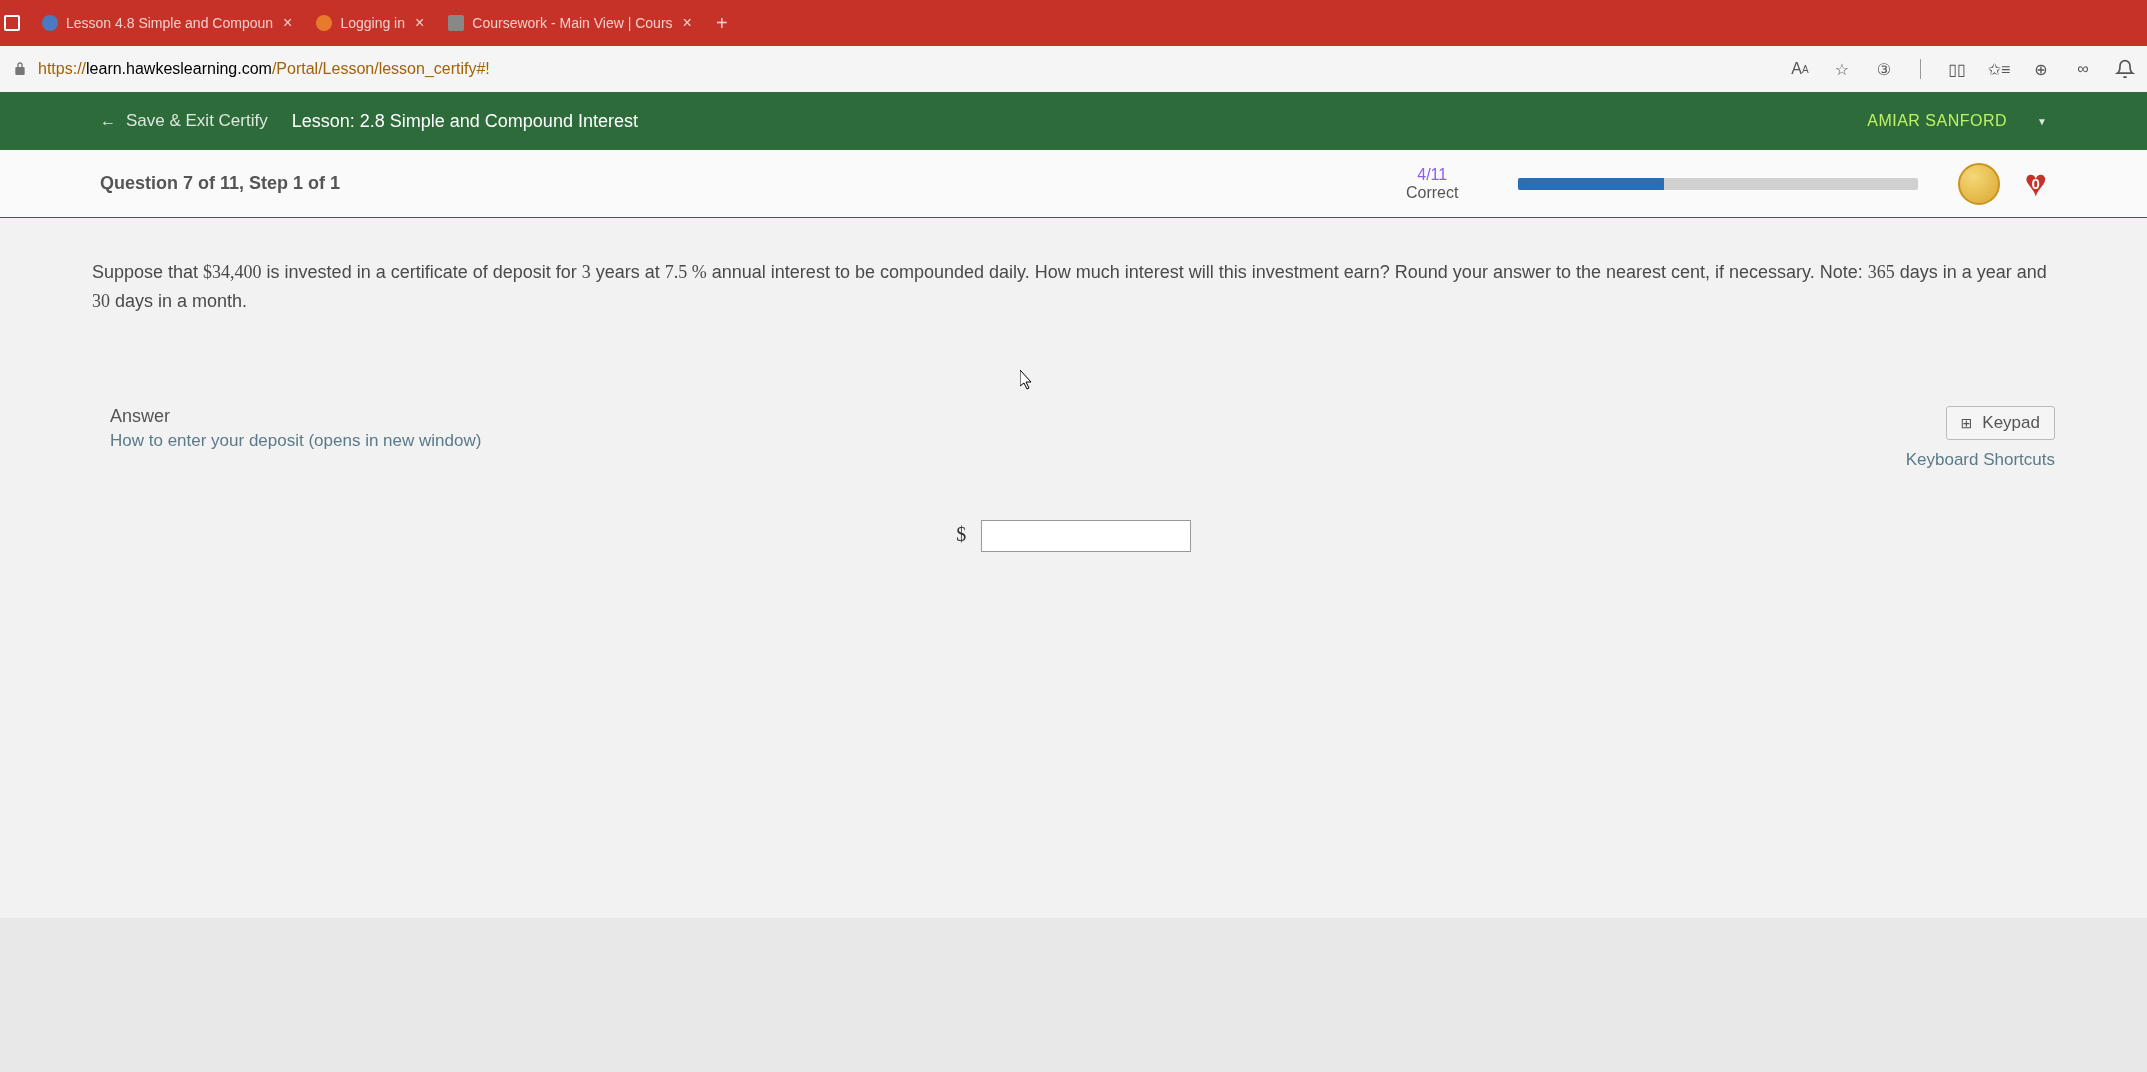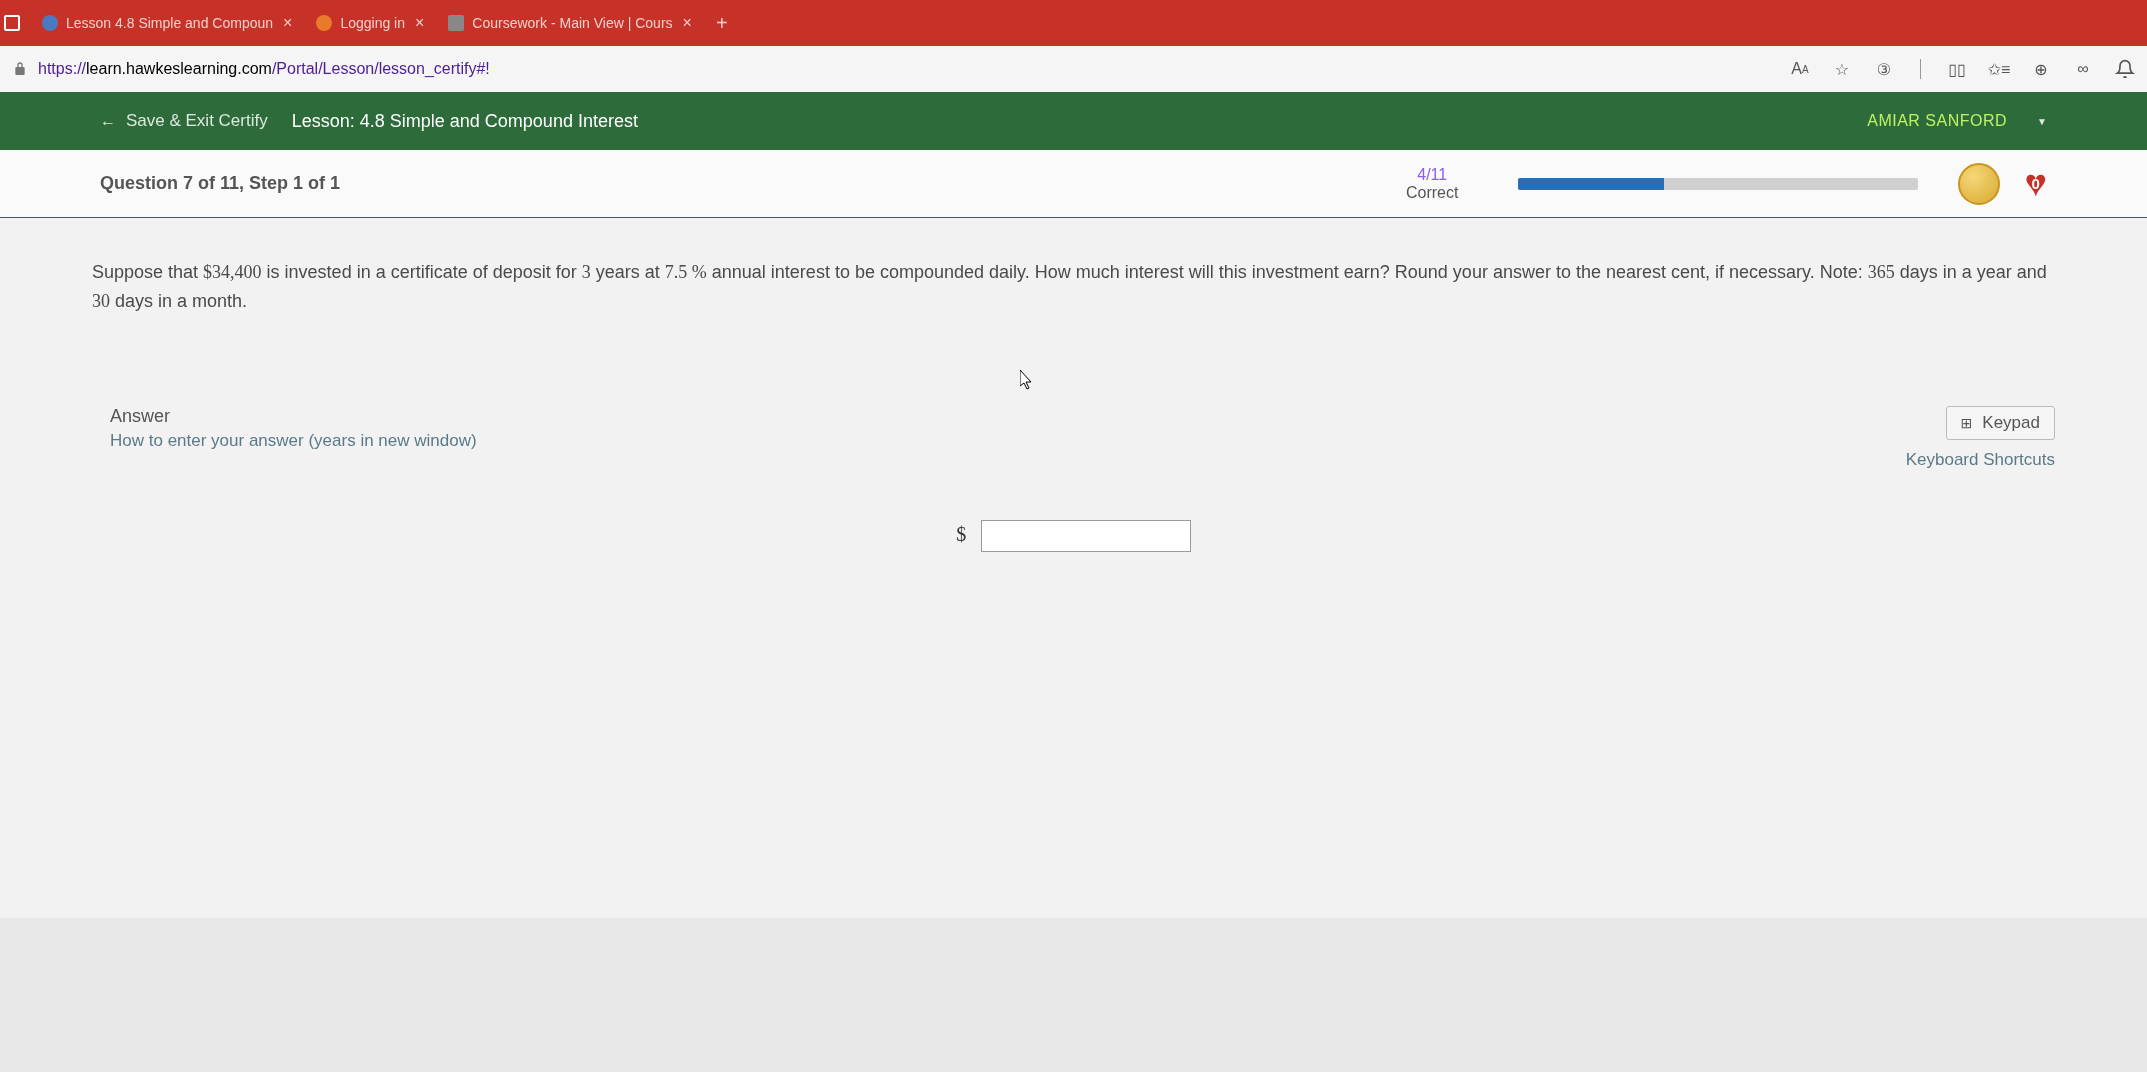--- a/index.html
+++ b/index.html
@@ -14,21 +14,21 @@
     .tab .favicon.orange { background: #e87a2c; }
     .tab .favicon.gray { background: #888; border-radius: 2px; }
     .tab .title { overflow: hidden; text-overflow: ellipsis; flex: 1; }
     .tab .close { margin-left: 10px; color: #f0d0cc; font-size: 16px; cursor: pointer; }
     .new-tab { color: #f0d0cc; font-size: 20px; padding: 0 12px; cursor: pointer; }
     
     .address-row { background: #f5f5f5; display: flex; align-items: center; height: 46px; padding: 0 12px; }
     .url-lock { width: 16px; height: 16px; margin-right: 10px; }
     .url-text { flex: 1; color: #666; font-size: 16px; }
     .url-text .domain { color: #000000; }
-    .url-text .path { color: #4c1d95; }
+    .url-text .path { color: #a16207; }
     .addr-icons { display: flex; align-items: center; gap: 22px; color: #555; }
     .addr-icon { width: 20px; height: 20px; display: flex; align-items: center; justify-content: center; font-size: 16px; }
     
     .lesson-header { background: #2e6b3a; display: flex; align-items: center; height: 58px; padding: 0 100px 0 100px; color: #fff; }
     .save-exit { display: flex; align-items: center; font-size: 17px; color: #dce8de; cursor: pointer; }
     .save-exit .arrow { margin-right: 10px; font-size: 16px; }
     .lesson-title { margin-left: 24px; font-size: 18px; color: #fff; }
     .user-name { margin-left: auto; font-size: 16px; color: #bef264; letter-spacing: 0.5px; }
     .user-dropdown { margin-left: 30px; color: #dce8de; font-size: 10px; }
     
@@ -112,21 +112,21 @@
         </svg>
     </span>
   </div>
 </div>
 
 <div class="lesson-header">
   <div class="save-exit">
     <span class="arrow">←</span>
     <span>Save &amp; Exit Certify</span>
   </div>
-  <div class="lesson-title">Lesson: 4.8 Simple and Compound Interest</div>
+  <div class="lesson-title">Lesson: 2.8 Simple and Compound Interest</div>
   <div class="user-name">AMIAR SANFORD</div>
   <div class="user-dropdown">▼</div>
 </div>
 
 <div class="progress-row">
   <div class="question-label">Question 7 of 11, Step 1 of 1</div>
   <div class="score-block" style="margin-left:auto">
     <div class="score-num">4/11</div>
     <div class="score-text">Correct</div>
   </div>
@@ -141,21 +141,21 @@
 </div>
 
 <div class="content">
   <div class="question-text">
     <span>Suppose that </span><span class="math">$34,400</span><span> is invested in a certificate of deposit for </span><span class="math">3</span><span> years at </span><span class="math">7.5 %</span><span>  annual interest to be compounded daily.  How much interest will this investment earn? Round your answer to the nearest cent, if necessary.  Note:  </span><span class="math">365</span><span> days in a year and </span><span class="math">30</span><span> days in a month.</span>
   </div>
 
   <div class="answer-section">
     <div class="answer-left">
       <div class="answer-label">Answer</div>
-      <div class="answer-hint">How to enter your answer (years in new window)</div>
+      <div class="answer-hint">How to enter your deposit (opens in new window)</div>
     </div>
     <div class="answer-right">
       <div class="keypad-btn">
         <span class="kp-icon">⊞</span>
         <span>Keypad</span>
       </div>
       <div class="kb-shortcuts">Keyboard Shortcuts</div>
     </div>
   </div>
 

